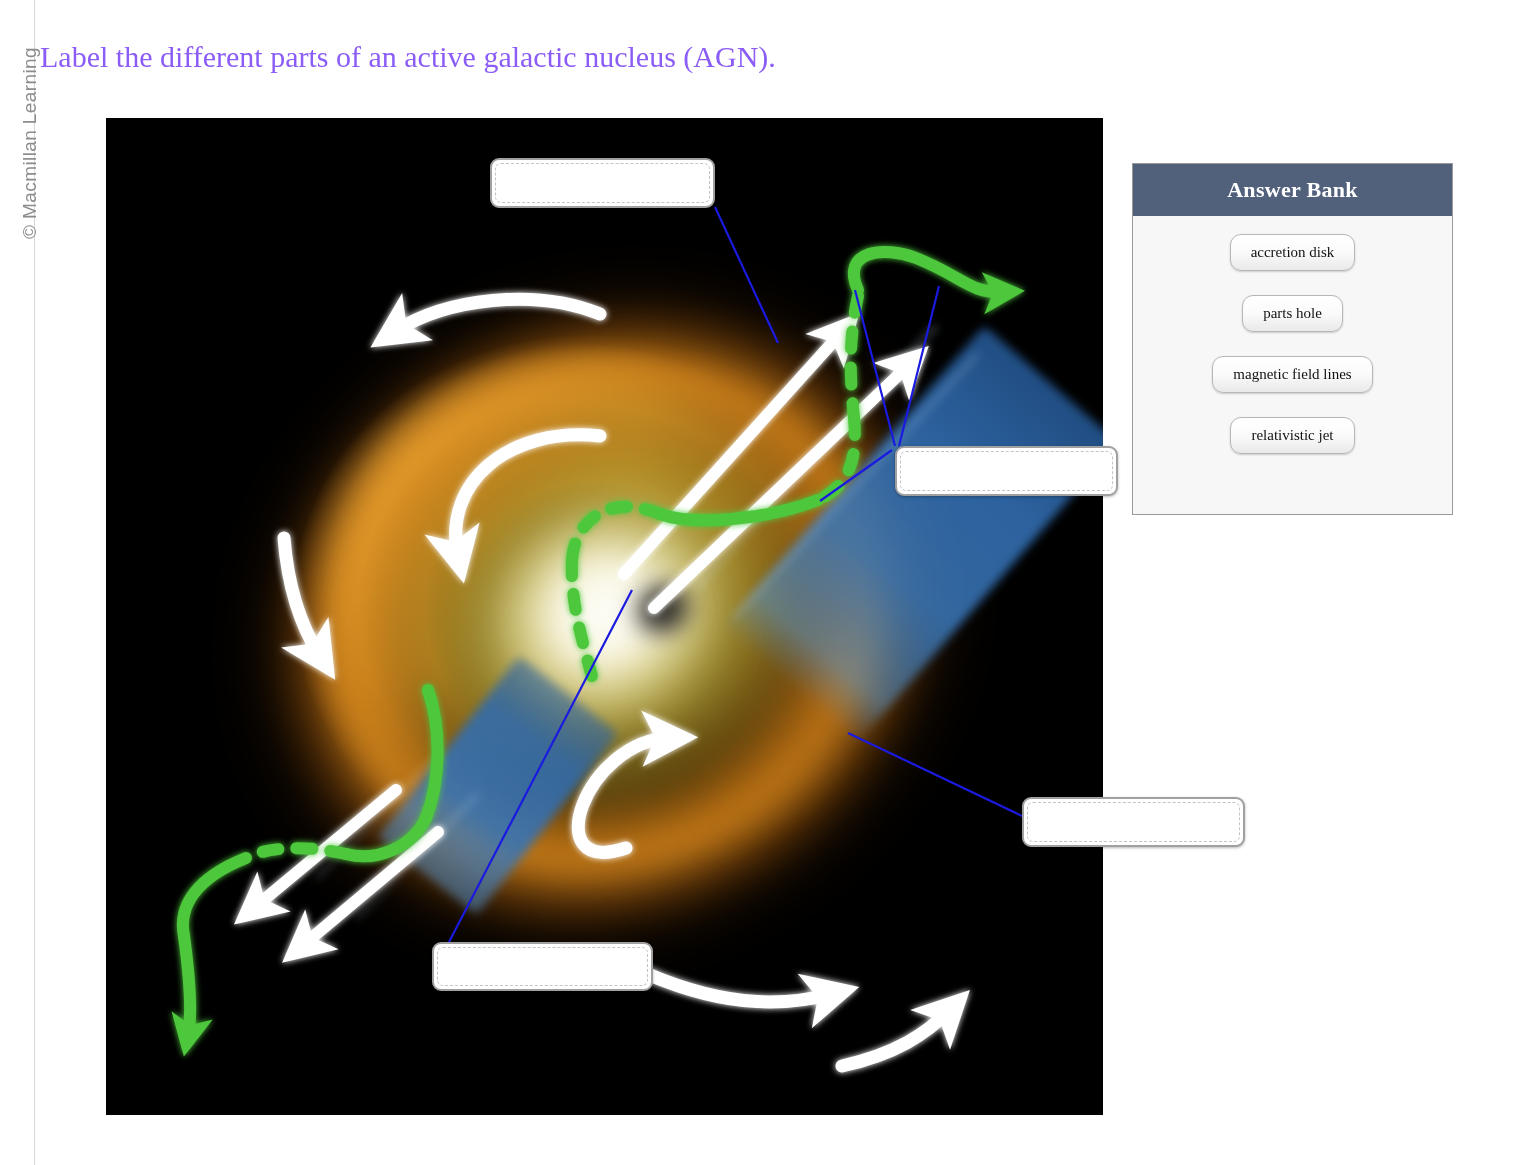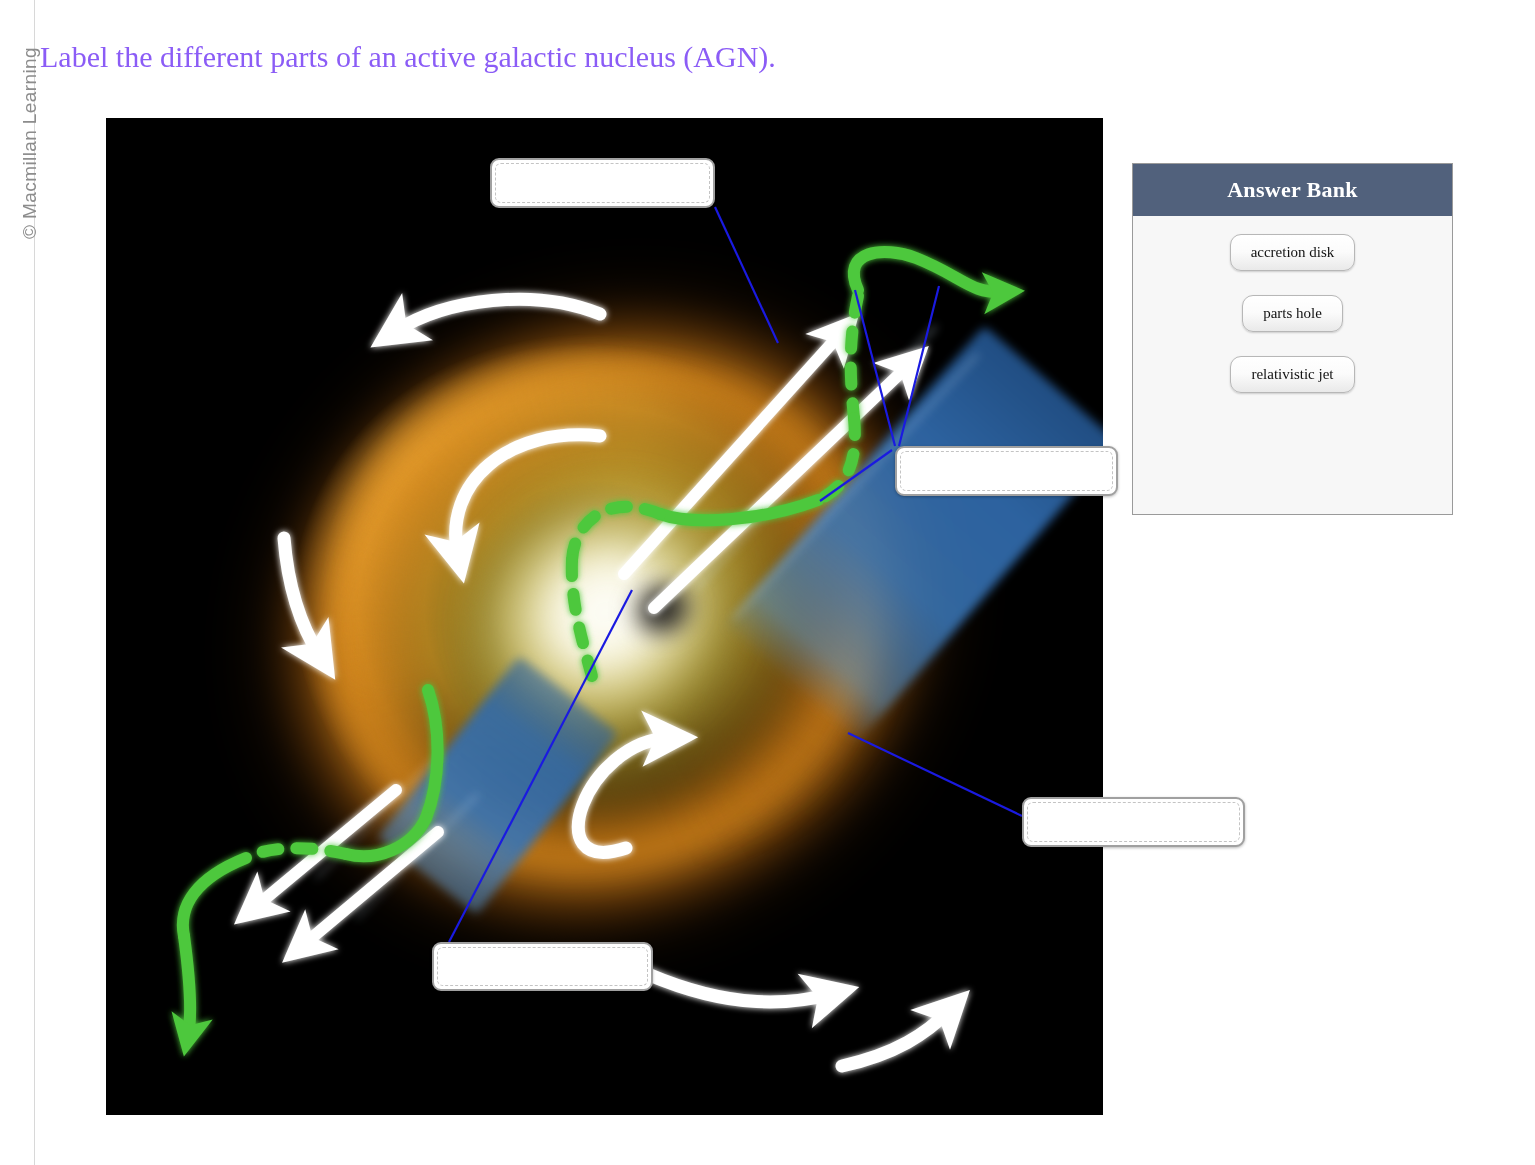--- a/index.html
+++ b/index.html
@@ -323,17 +323,18 @@
 
   <div class="dropbox" style="left:1022px;top:797px;width:223px;height:50px;"></div>
 
   <div class="dropbox" style="left:432px;top:942px;width:221px;height:49px;"></div>
 
   <div class="bank">
     <div class="bank-header">Answer Bank</div>
     <div class="bank-body">
       <div class="chip">accretion disk</div>
       <div class="chip">parts hole</div>
+      <div class="chip">magnetic field lines</div>
       <div class="chip">relativistic jet</div>
     </div>
   </div>
 
 </div>
 
 </body></html>

